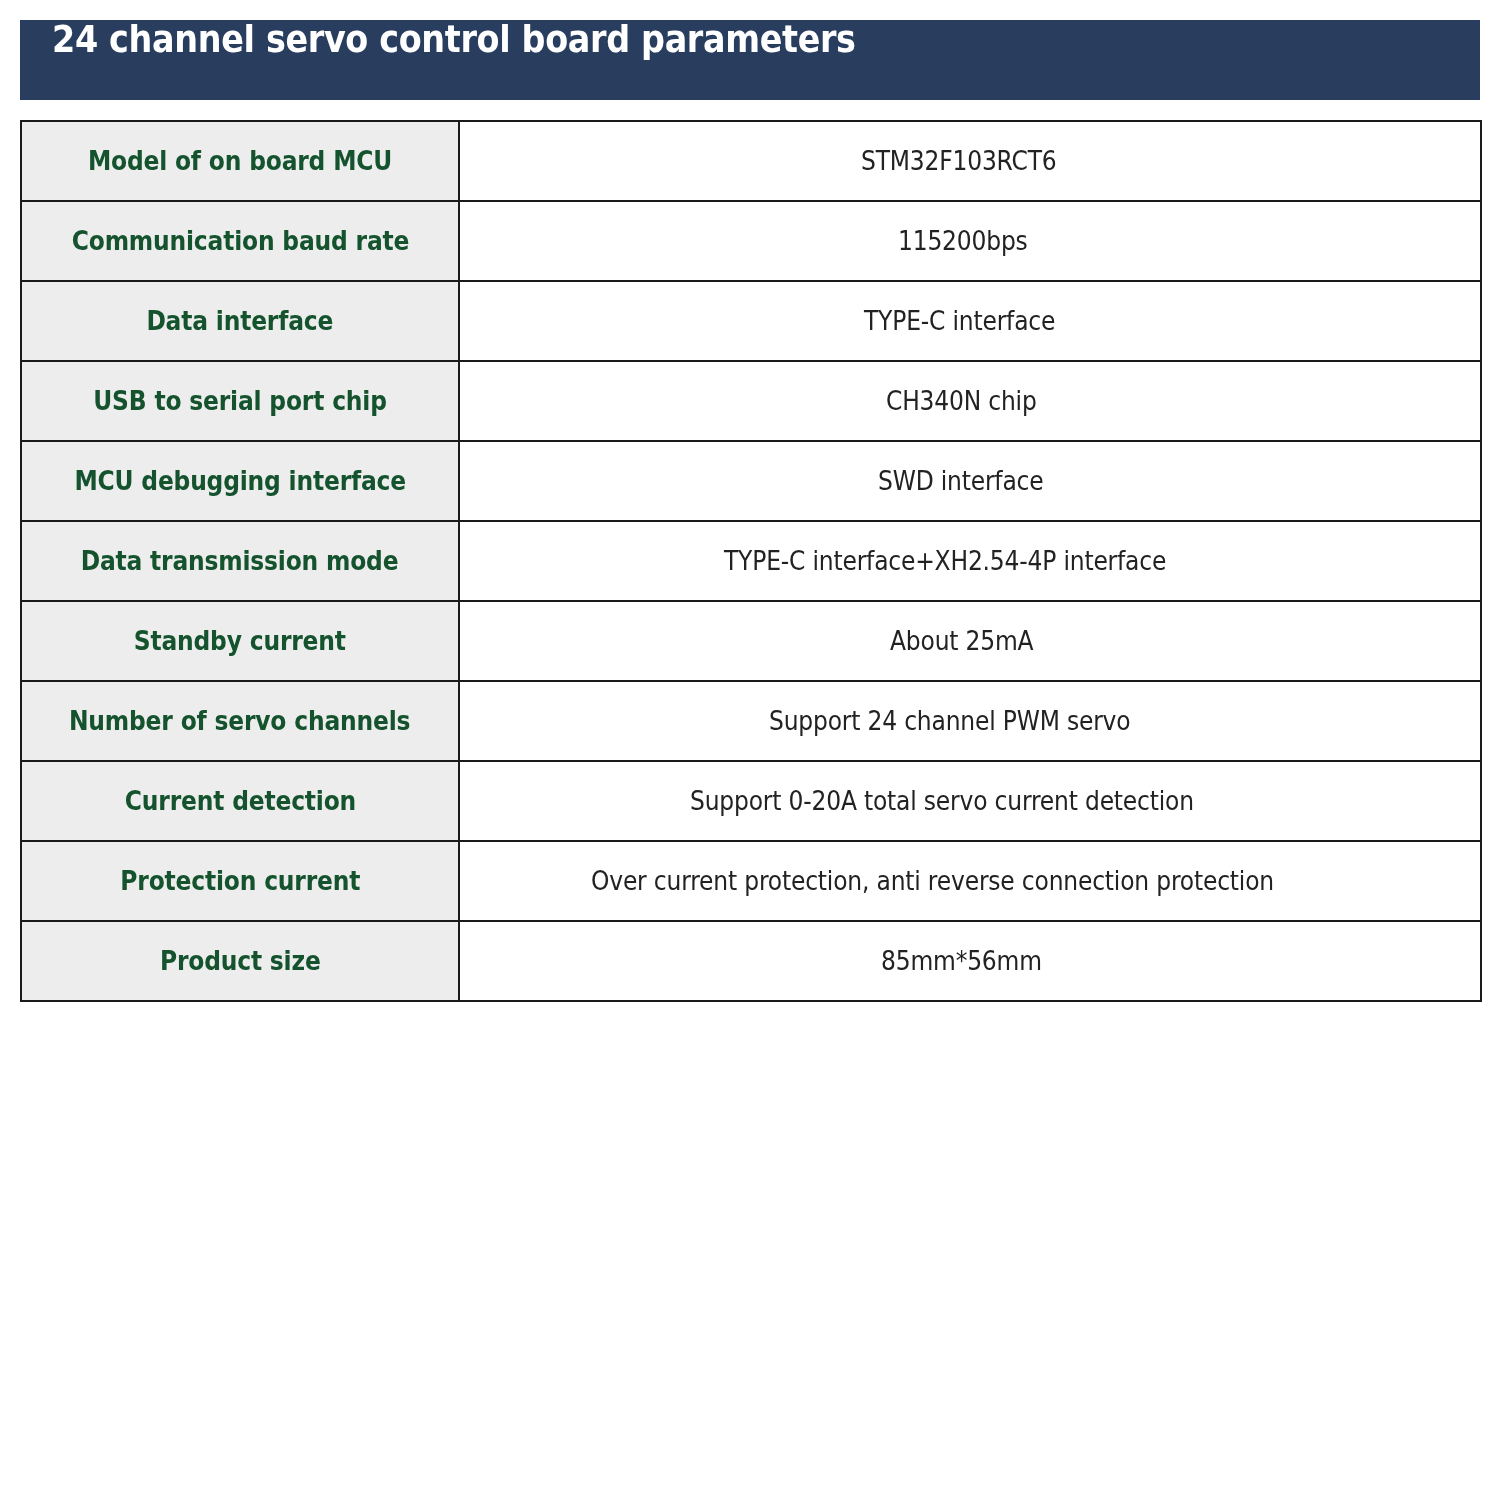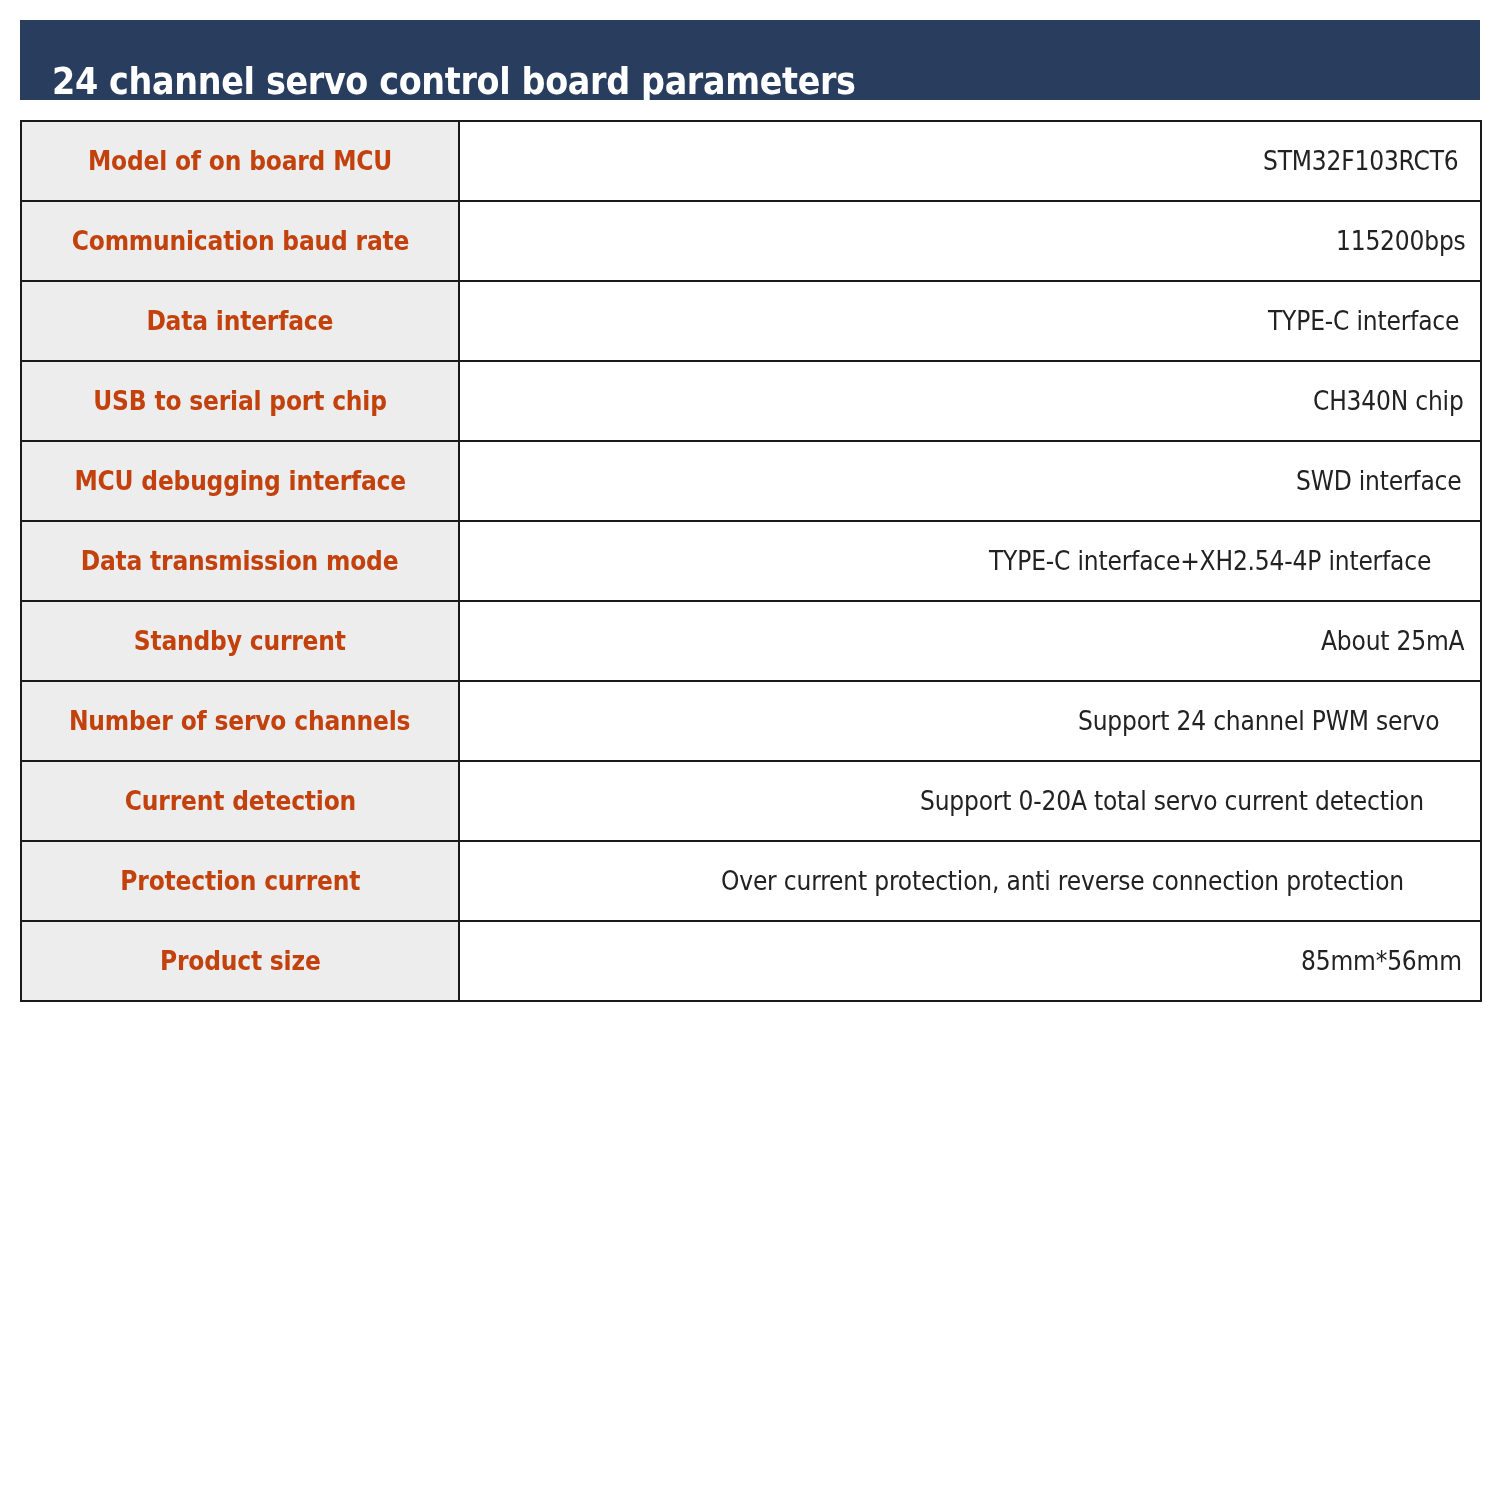--- a/index.html
+++ b/index.html
@@ -24,21 +24,21 @@
 
   
   #title-bar {
     position: absolute;
     left: 20px;
     top: 20px;
     width: 1460px;
     height: 80px;
     background: #293E5F;
     display: flex;
-    align-items: flex-end;
+    align-items: flex-start;
     box-sizing: border-box;
     padding-left: 32px;
   }
   #title-text {
     color: #ffffff;
     font-family: "DejaVu Sans", "Liberation Sans", sans-serif;
     font-size: 38px;
     font-weight: bold;
     letter-spacing: -0.4px;
     transform: scaleX(0.88);
@@ -62,37 +62,37 @@
   #spec-table td {
     border: 2px solid #1a1a1a;
     padding: 0;
     vertical-align: middle;
     box-sizing: border-box;
   }
   td.param-label {
     width: 438px;
     background: #ededed;
     text-align: center;
-    color: #c2410c;
+    color: #14532d;
     font-family: "DejaVu Sans", "Liberation Sans", sans-serif;
     font-size: 26px;
     font-weight: bold;
     letter-spacing: -0.2px;
     padding: 0 6px;
   }
   td.param-label > span {
     display: inline-block;
     transform: scaleX(0.90);
     transform-origin: center center;
     white-space: nowrap;
   }
   td.param-value {
     width: 1022px;
     background: #ffffff;
-    text-align: right;
+    text-align: center;
     color: #222222;
     font-family: "DejaVu Sans", "Liberation Sans", sans-serif;
     font-size: 26px;
     font-weight: normal;
     letter-spacing: -0.2px;
     padding: 0 10px 0 23px;
     border-radius: 19px;
   }
   td.param-value > span {
     display: inline-block;

